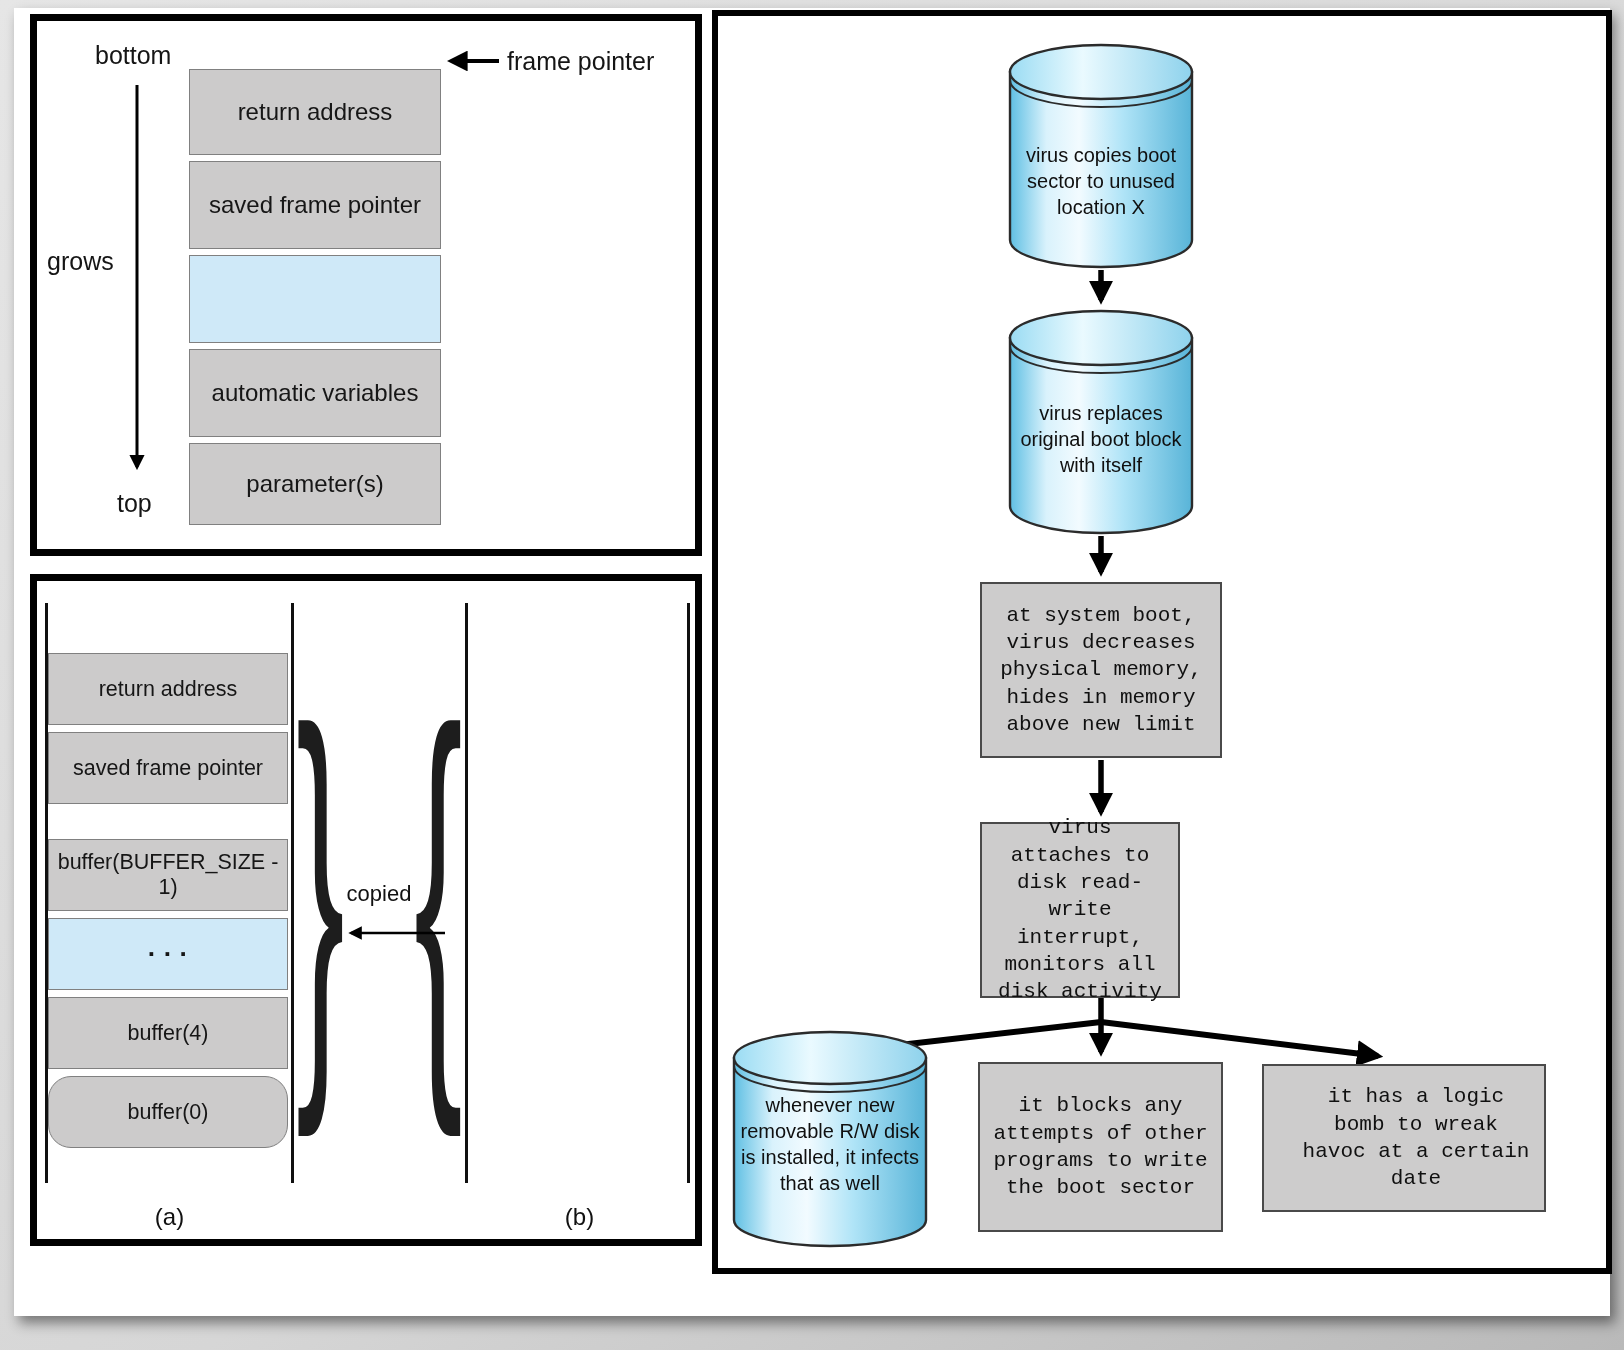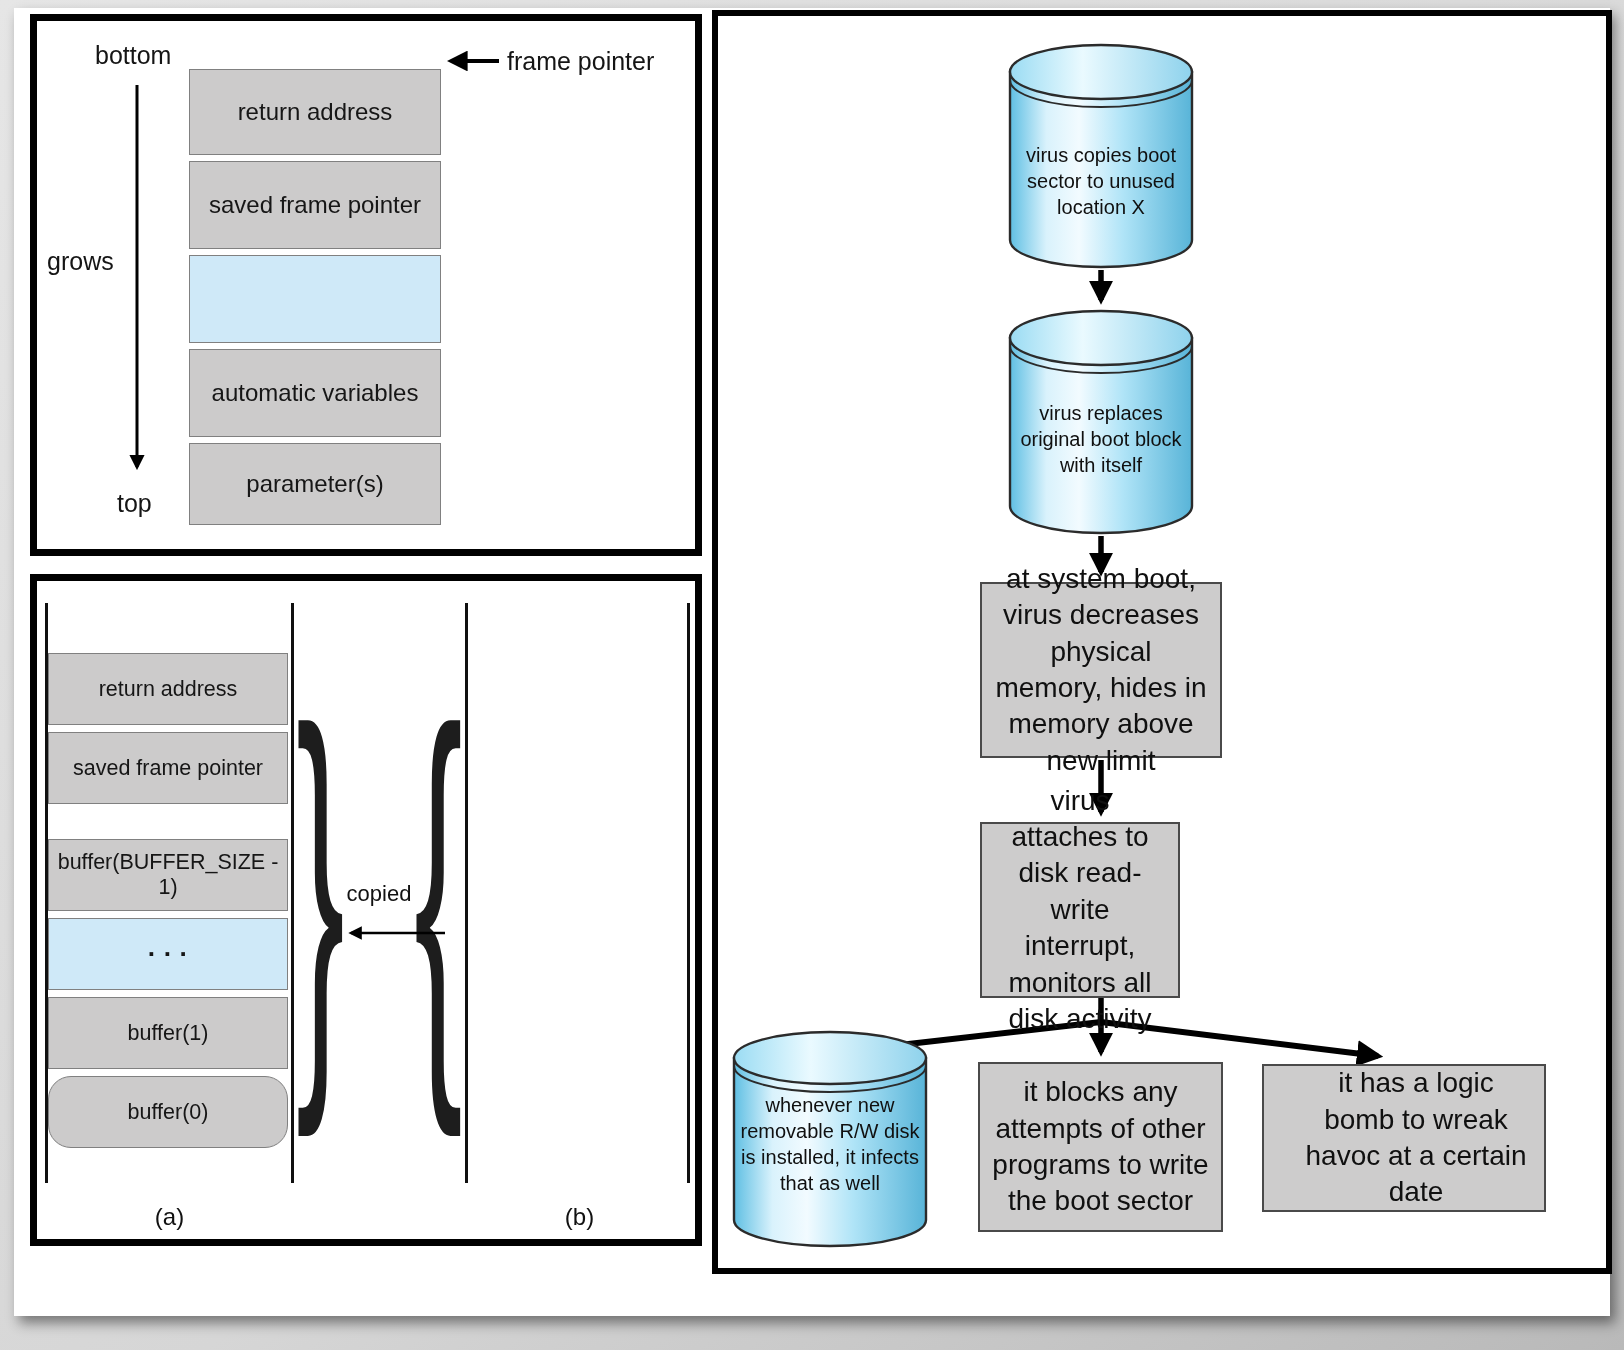--- a/index.html
+++ b/index.html
@@ -34,21 +34,21 @@
 
   
   .noop { position:relative; }
   .noop-dots { position:absolute; left:50%; top:9px; bottom:9px; width:0; border-left:4px dotted #3d3d3d; }
   .noop-no { position:absolute; right:50%; top:50%; transform:translate(-13px,-50%); font-size:21.5px; }
   .noop-op { position:absolute; left:50%; top:50%; transform:translate(13px,-50%); font-size:21.5px; }
 
   
   .fnode { position:absolute; background:#cdcccc; border:2px solid #4a4a4a;
            display:flex; align-items:center; justify-content:center; text-align:center;
-           font-size:28px; line-height:1.3; padding:8px 12px; color:#101010; }
+           font-size:21px; line-height:1.3; padding:8px 12px; color:#101010;font-family:Liberation Mono, monospace; }
   .cyl { position:absolute; }
   .cyl svg { position:absolute; left:0; top:0; }
   .cyl-text { position:absolute; left:10px; right:10px; text-align:center;
               font-size:20px; line-height:1.3; color:#101010; }
 </style>
 </head>
 <body>
 
 <div class="page">
   <div class="sheet"></div>
@@ -104,21 +104,21 @@
       <div class="rail" style="left:8px;   top:22px; height:580px;"></div>
       <div class="rail" style="left:254px; top:22px; height:580px;"></div>
       <div class="rail" style="left:428px; top:22px; height:580px;"></div>
       <div class="rail" style="left:650px; top:22px; height:580px;"></div>
 
       <div class="stackcol" style="left:11px; top:72px; width:240px; gap:7px;">
         <div class="srow" style="height:72px;">return address</div>
         <div class="srow" style="height:72px;">saved frame pointer</div>
         <div class="srow" style="height:72px;margin-top:28px;">buffer(BUFFER_SIZE - 1)</div>
         <div class="srow blue" style="height:72px; font-size:26px; font-weight:bold;">· · ·</div>
-        <div class="srow" style="height:72px;">buffer(1)</div>
+        <div class="srow" style="height:72px;">buffer(4)</div>
         <div class="srow" style="height:72px;border-radius:23px;">buffer(0)</div>
       </div>
       <div class="caption" style="left:0; top:622px; width:265px;">(a)</div>
 
       <div class="brace" style="left:256px; top:70px; width:54px; height:475px;">
         <span>}</span>
       </div>
       <div class="brace" style="left:374px; top:70px; width:54px; height:475px;">
         <span>{</span>
       </div>

